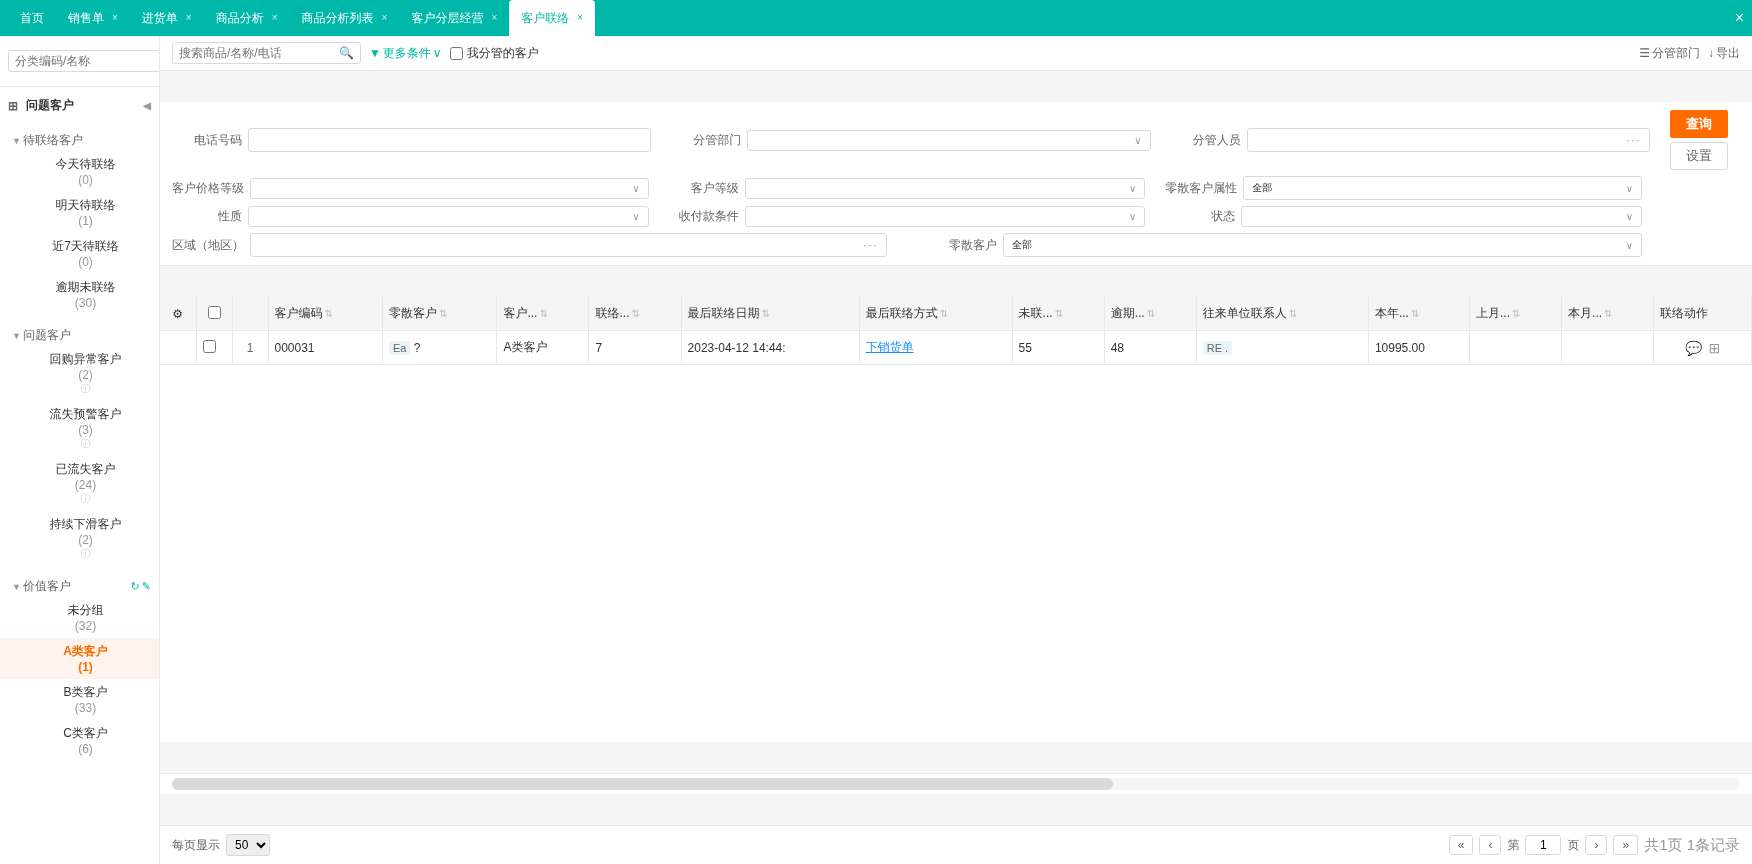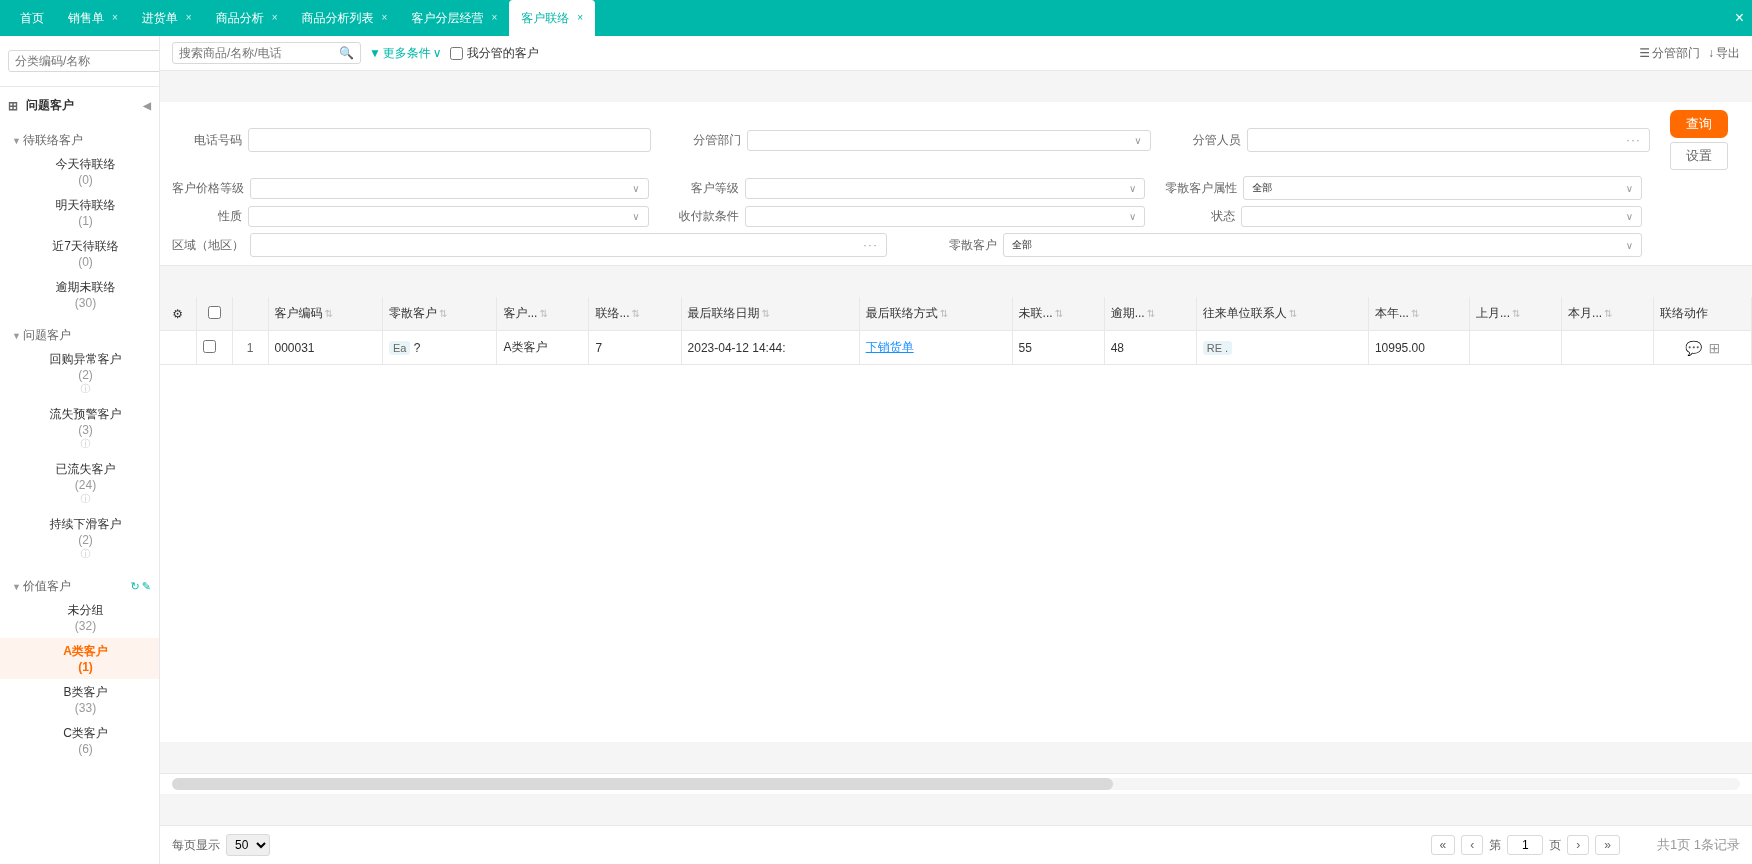--- a/index.html
+++ b/index.html
@@ -58,21 +58,21 @@
     .filter-row:last-child { margin-bottom: 0; }
     .filter-item { display: flex; align-items: center; flex: 1; gap: 6px; }
     .filter-label { color: #666; min-width: 70px; text-align: right; white-space: nowrap; }
     .filter-control { flex: 1; border: 1px solid #d9d9d9; border-radius: 3px; padding: 4px 8px; display: flex; align-items: center; justify-content: space-between; background: #fff; cursor: pointer; }
     .filter-control input { border: none; outline: none; flex: 1; font-size: 12px; background: transparent; }
     .filter-control .arrow { color: #999; font-size: 10px; }
     .filter-control .dots { color: #999; font-size: 12px; letter-spacing: 1px; }
     .filter-value { color: #333; font-size: 10px; }
 
     .action-buttons { display: flex; flex-direction: column; gap: 4px; padding: 0 12px; justify-content: center; }
-    .btn-query { background: #ff6b00; color: #fff; border: none; border-radius: 7px; padding: 5px 16px; cursor: pointer; font-size: 13px; }
+    .btn-query { background: #ff6b00; color: #fff; border: none; border-radius: 2px; padding: 5px 16px; cursor: pointer; font-size: 13px; font-weight: bold; }
     .btn-settings { background: #fff; color: #666; border: 1px solid #d9d9d9; border-radius: 3px; padding: 4px 14px; cursor: pointer; font-size: 13px; }
 
     
     .table-container { flex: 1; overflow: auto; background: #fff; margin: 0; }
     table { width: 100%; border-collapse: collapse; background: #fff; }
     thead tr { background: #f5f5f5; }
     th { padding: 8px 6px; text-align: left; font-weight: normal; color: #333; border-bottom: 1px solid #e8e8e8; border-right: 1px solid #e8e8e8; white-space: nowrap; font-size: 12px; }
     th .col-header { display: flex; align-items: center; gap: 2px; }
     th .sort-icon { color: #bbb; font-size: 10px; }
     td { padding: 8px 6px; border-bottom: 1px solid #e8e8e8; border-right: 1px solid #e8e8e8; white-space: nowrap; font-size: 12px; color: #333; }
@@ -85,21 +85,21 @@
     .row-action-btn { color: #999; cursor: pointer; font-size: 14px; }
 
     
     .pagination-bar { background: #fff; border-top: 1px solid #e8e8e8; padding: 8px 12px; display: flex; align-items: center; justify-content: space-between; }
     .page-size-select { display: flex; align-items: center; gap: 6px; color: #666; }
     .page-size-select select { border: 1px solid #d9d9d9; border-radius: 3px; padding: 2px 4px; font-size: 12px; }
     .page-nav { display: flex; align-items: center; gap: 6px; color: #666; }
     .page-btn { border: 1px solid #d9d9d9; border-radius: 3px; padding: 2px 8px; cursor: pointer; background: #fff; color: #666; font-size: 12px; }
     .page-btn:disabled { color: #ccc; cursor: not-allowed; }
     .page-input { border: 1px solid #d9d9d9; border-radius: 3px; padding: 2px 6px; width: 36px; text-align: center; font-size: 12px; }
-    .total-info { color: #999; font-size: 13px; margin-left: 31px; }
+    .total-info { color: #999; font-size: 15px; }
 
     
     .scroll-track { background: #fff; border-top: 1px solid #e8e8e8; padding: 4px 12px; }
     .scrollbar-area { height: 12px; background: #f5f5f5; border-radius: 6px; position: relative; }
     .scrollbar-thumb { position: absolute; left: 0; top: 0; width: 60%; height: 100%; background: #d9d9d9; border-radius: 6px; }
   </style>
 </head>
 <body>
 
 <div class="top-nav">

